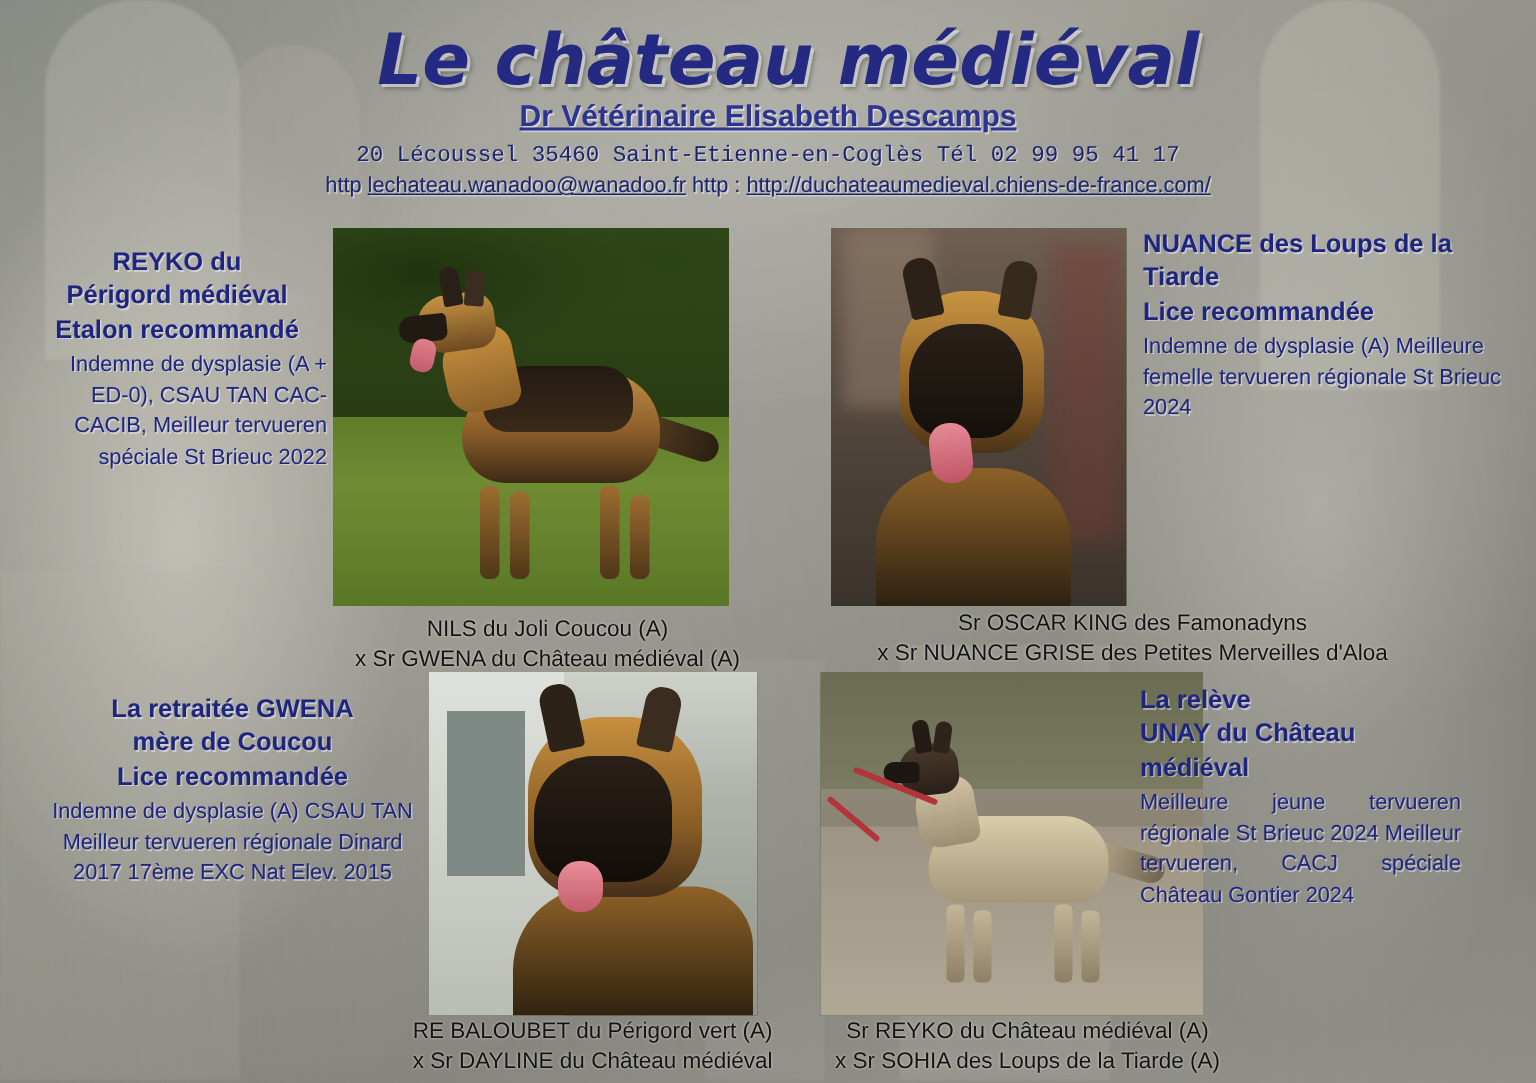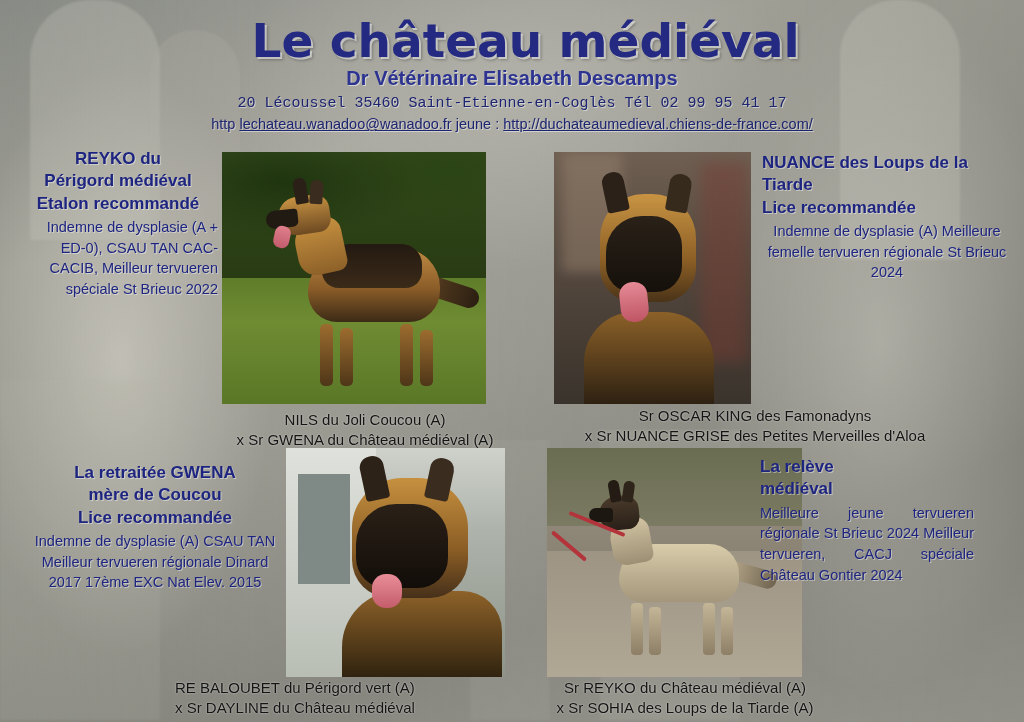--- a/index.html
+++ b/index.html
@@ -46,32 +46,34 @@
   .header {
     position: absolute;
     top: 0; left: 0; right: 0;
     text-align: center;
     padding-top: 16px;
   }
   .title {
     font-family: "DejaVu Sans", sans-serif;
     font-size: 47px;
     font-weight: bold;
+    font-style: italic;
     color: #242a82;
     letter-spacing: 0px;
     text-shadow: 2px 2px 0 rgba(255,255,255,0.55), 3px 3px 3px rgba(0,0,0,0.28);
     line-height: 1.05;
     padding-left: 27px;
   }
   .subtitle {
     margin-top: 2px;
     font-size: 20px;
     font-weight: bold;
     color: #2c3390;
     text-shadow: 1px 1px 0 rgba(255,255,255,0.5);
+    text-decoration: underline;
   }
   .address {
     margin-top: 5px;
     font-size: 15px;
     color: #1d2470;
     text-shadow: 1px 1px 0 rgba(255,255,255,0.45);
     font-family: Liberation Mono, monospace;
   }
   .contact {
     margin-top: 4px;
@@ -228,59 +230,58 @@
   }
   .block .hd {
     font-size: 17px;
     font-weight: bold;
     line-height: 1.32;
   }
   .block .bd {
     font-size: 14.5px;
     line-height: 1.42;
     margin-top: 2px;
-    text-align: center;
-  }
-  #block-reyko { left: 18px; top: 148px; width: 200px; text-align: center; }
+  }
+  #block-reyko { left: 18px; top: 164px; width: 200px; text-align: center; }
   #block-reyko .bd { text-align: right; }
   #block-sohia { left: 762px; top: 152px; width: 250px; text-align: left; }
   #block-gwena { left: 30px; top: 462px; width: 250px; text-align: center; }
   #block-unay  { left: 760px; top: 456px; width: 214px; text-align: left; }
   #block-unay .bd { text-align: justify; }
 
   .caption {
     position: absolute;
     color: #141414;
     font-size: 15px;
     line-height: 1.3;
     text-shadow: 0 0 2px rgba(255,255,255,0.6);
   }
   #cap-reyko { left: 200px; top: 410px; width: 330px; text-align: center; }
   #cap-sohia { left: 520px; top: 406px; width: 470px; text-align: center; }
-  #cap-gwena { left: 175px; top: 678px; width: 340px; text-align: left; }
+  #cap-gwena { left: 175px; top: 678px; width: 340px; text-align: right; }
   #cap-unay  { left: 520px; top: 678px; width: 330px; text-align: center; }
 </style>
 </head>
 <body>
 
 <div class="page">
   <div class="bg-texture"></div>
   <div class="bg-tower t1"></div>
   <div class="bg-tower t2"></div>
   <div class="bg-tower t3"></div>
   <div class="bg-tower t4"></div>
   <div class="bg-tower t5"></div>
   <div class="bg-tower t6"></div>
 
   <div class="header">
     <div class="title">Le château médiéval</div>
     <div class="subtitle">Dr Vétérinaire Elisabeth Descamps</div>
     <div class="address">20 Lécoussel 35460 Saint-Etienne-en-Coglès Tél 02 99 95 41 17</div>
     <div class="contact">
-      <span>http </span><span class="link">lechateau.wanadoo@wanadoo.fr</span><span> jeune : </span><span class="link">http://duchateaumedieval.chiens-de-france.com/</span>
+      <span>http </span><span class="link">lechateau.wanadoo@wanadoo.fr</span><span> http : </span><span class="link">http://duchateaumedieval.chiens-de-france.com/</span>
     </div>
   </div>
 
   <div class="photo" id="photo-reyko">
     <div class="inner">
       <div class="sky"></div>
       <div class="bush"></div>
       <div class="grass"></div>
       <div class="tail"></div>
       <div class="leg l3"></div>
@@ -363,20 +364,21 @@
 
   <div class="block" id="block-gwena">
     <div class="hd">La retraitée GWENA</div>
     <div class="hd">mère de Coucou</div>
     <div class="hd">Lice recommandée</div>
     <div class="bd">Indemne de dysplasie (A) CSAU TAN Meilleur tervueren régionale Dinard 2017 17ème EXC Nat Elev. 2015</div>
   </div>
 
   <div class="block" id="block-unay">
     <div class="hd">La relève</div>
+    <div class="hd">UNAY du Château</div>
     <div class="hd">médiéval</div>
     <div class="bd">Meilleure jeune tervueren régionale St Brieuc 2024 Meilleur tervueren, CACJ spéciale Château Gontier 2024</div>
   </div>
 
   <div class="caption" id="cap-reyko">
     <div>NILS du Joli Coucou (A)</div>
     <div>x Sr GWENA du Château médiéval (A)</div>
   </div>
   <div class="caption" id="cap-sohia">
     <div>Sr OSCAR KING des Famonadyns</div>

